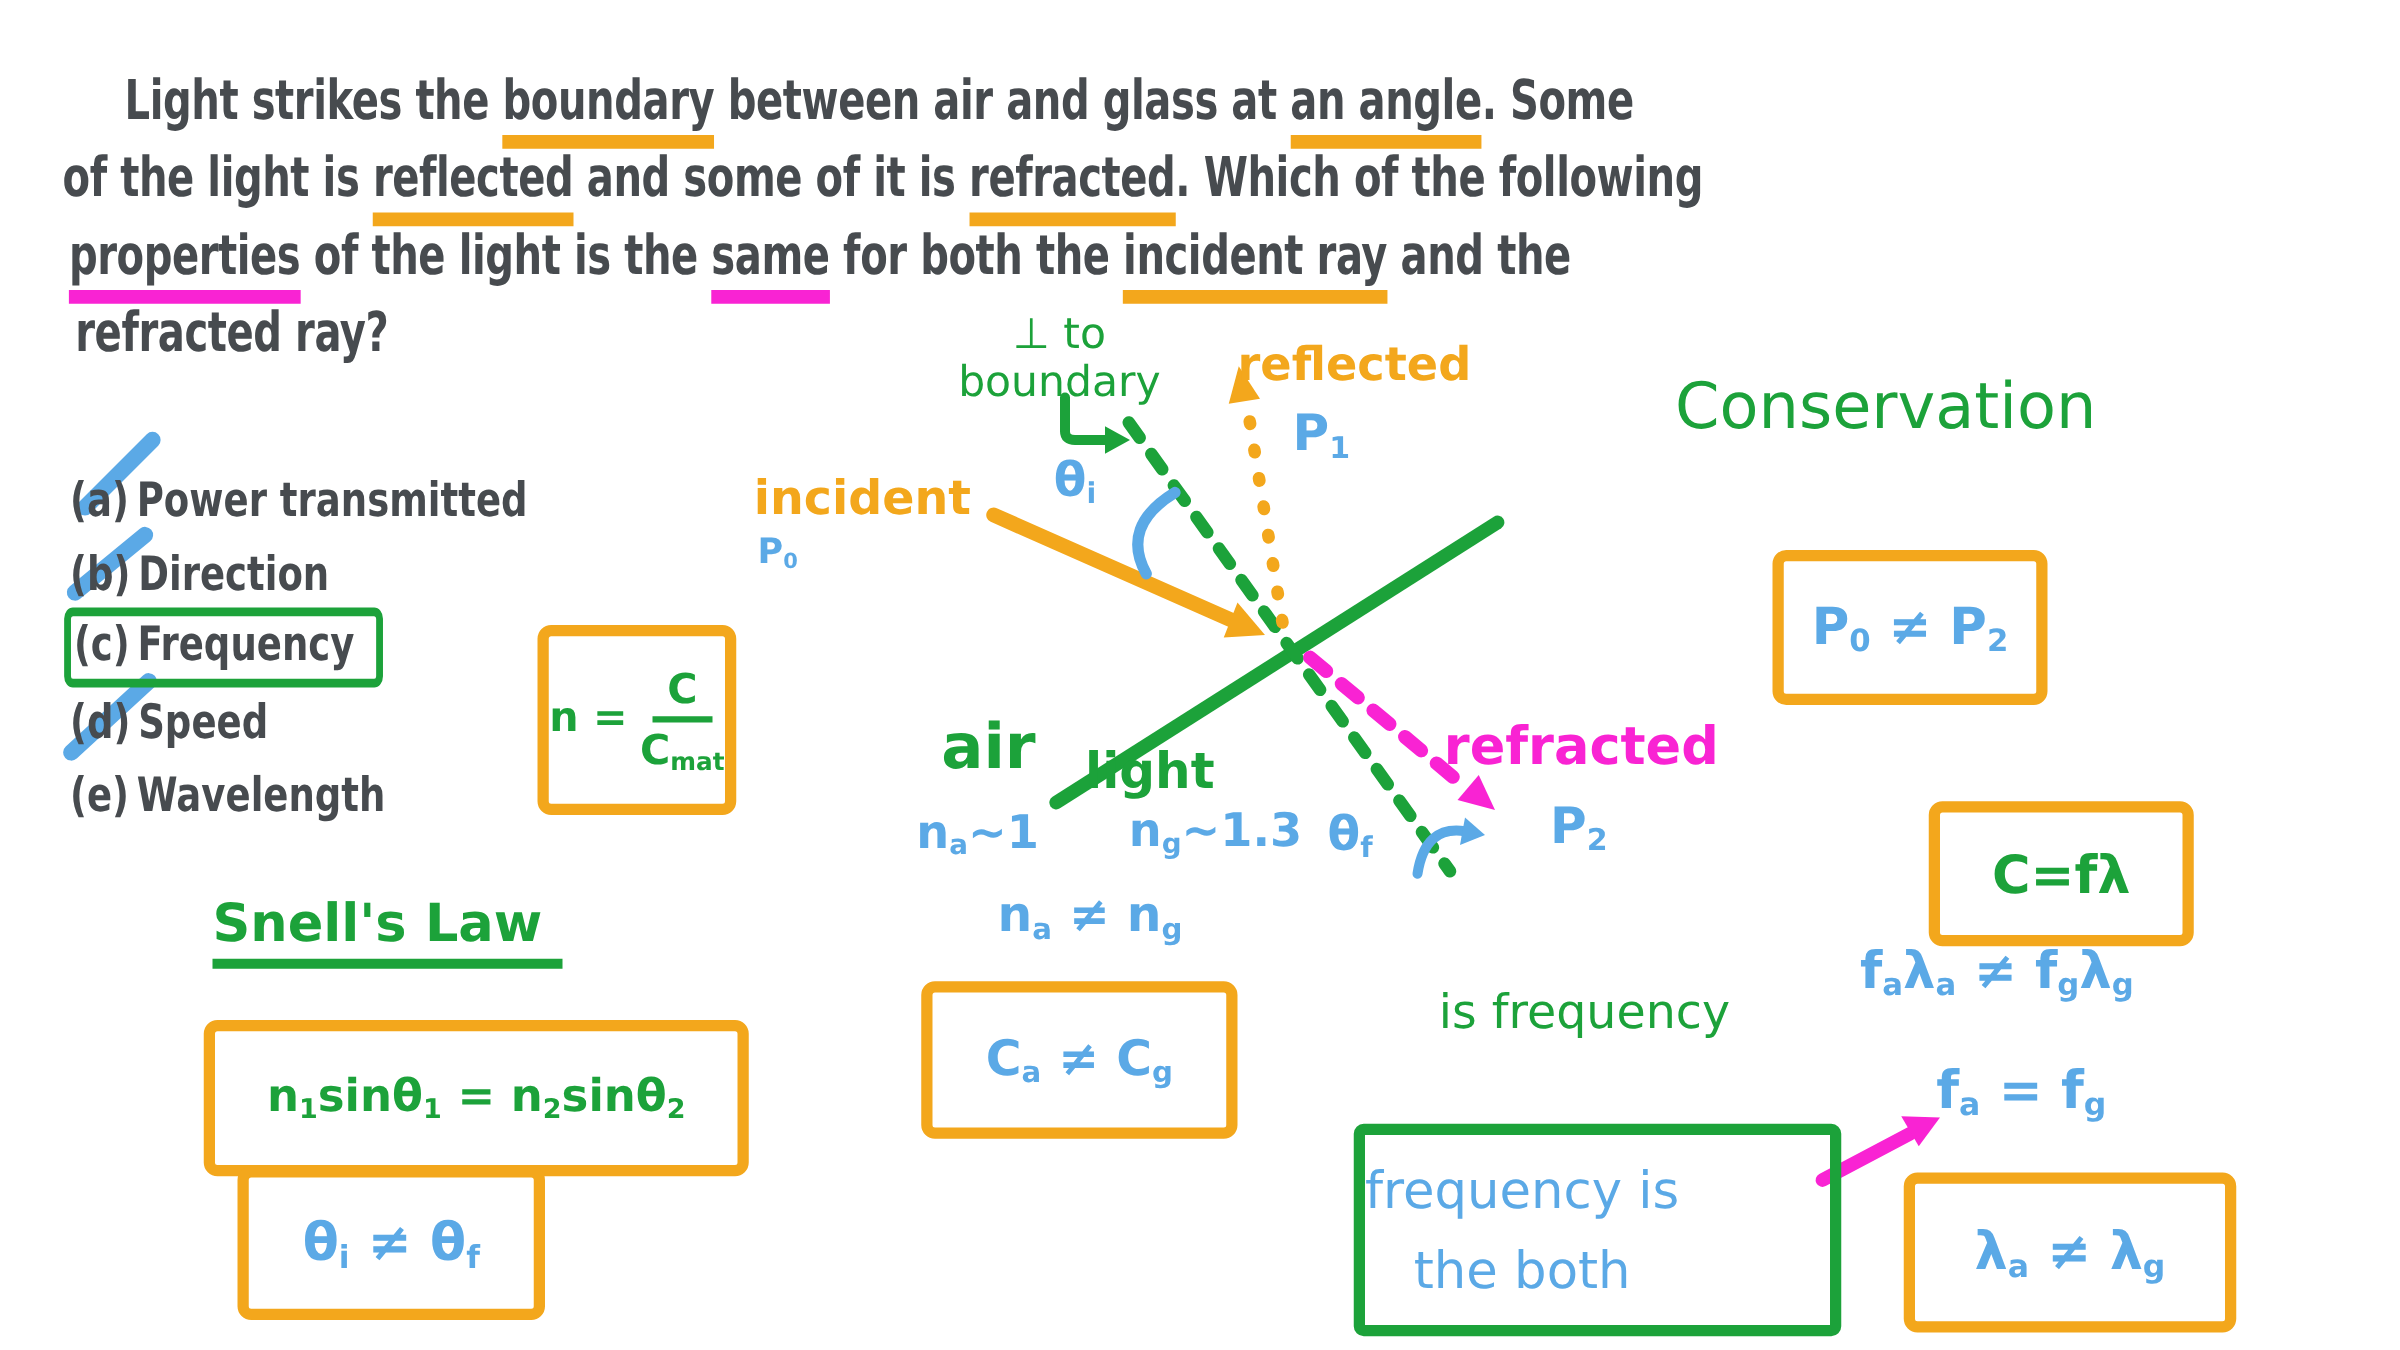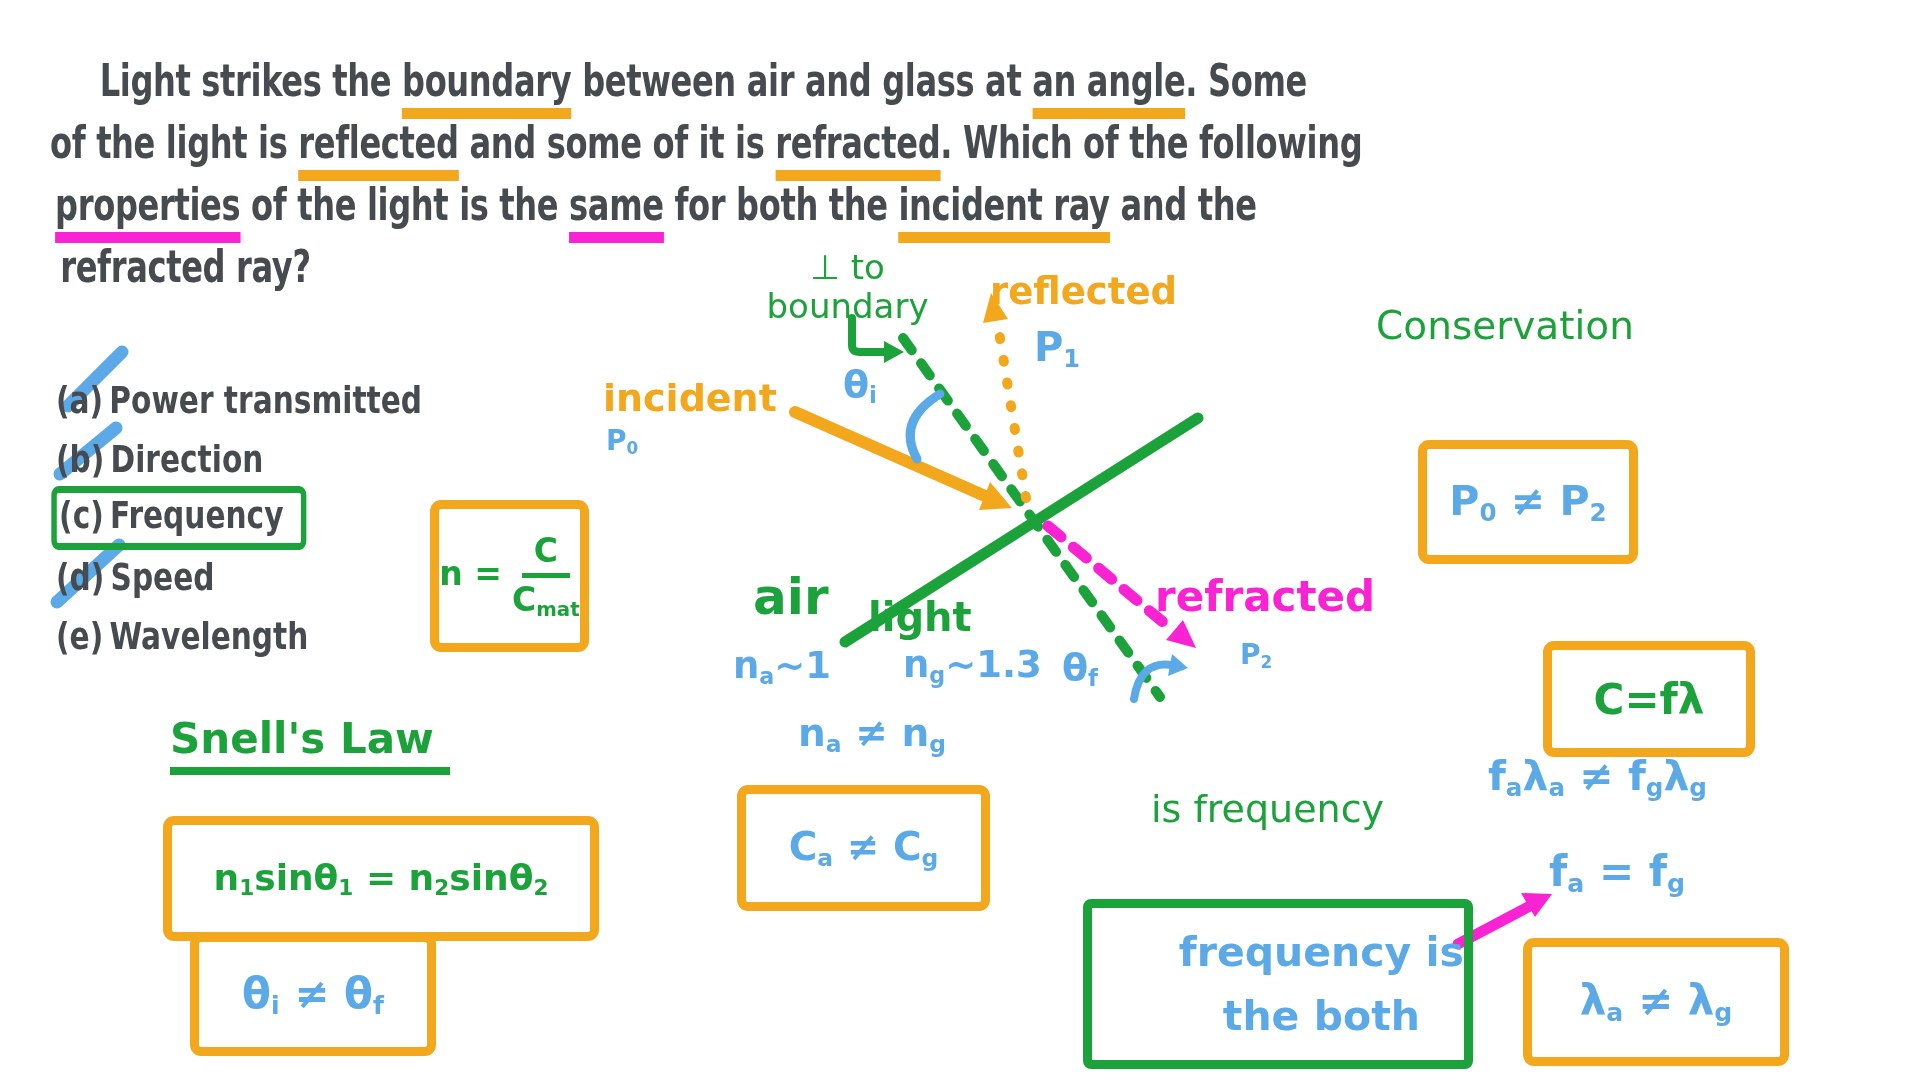--- a/index.html
+++ b/index.html
@@ -35,21 +35,21 @@
   .opt-inner.boxed{border:7px solid var(--green);border-radius:9px;padding:0 22px 6px 3px;margin-left:-6px;}
 
   .lbl{position:absolute;font-weight:bold;white-space:nowrap;}
   .cblock{position:absolute;font-weight:normal;text-align:center;white-space:nowrap;}
   .c-blue{color:var(--blue);} .c-green{color:var(--green);}
   .c-orange{color:var(--orange);} .c-magenta{color:var(--magenta);}
 
   .obox{position:absolute;border:9px solid var(--orange);border-radius:11px;
     display:flex;align-items:center;justify-content:center;font-weight:bold;background:transparent;}
   .gbox{position:absolute;border:9px solid var(--green);border-radius:8px;
-    display:flex;align-items:center;justify-content:flex-end;font-weight:bold;background:transparent;}
+    display:flex;align-items:center;justify-content:flex-start;font-weight:normal;background:transparent;}
 
   sub{font-size:0.6em;vertical-align:-0.25em;}
   .underline-green{border-bottom:8px solid var(--green);padding-bottom:4px;}
 
   .frac{display:inline-flex;flex-direction:column;align-items:center;vertical-align:middle;margin-left:10px;}
   .frac .num{border-bottom:5px solid var(--green);padding:0 12px 3px;}
   .frac .den{padding-top:2px;}
   .cent{text-align:center;}
 </style>
 </head>
@@ -153,27 +153,27 @@
 <div class="lbl c-blue" style="left:606px;top:424px;font-size:28px"><span>P</span><sub>0</sub></div>
 <div class="lbl c-blue" style="left:843px;top:362px;font-size:38px"><span>θ</span><sub>i</sub></div>
 <div class="lbl c-orange" style="left:990px;top:270px;font-size:37px">reflected</div>
 <div class="lbl c-blue" style="left:1034px;top:324px;font-size:40px"><span>P</span><sub>1</sub></div>
 <div class="lbl c-green" style="left:753px;top:568px;font-size:50px">air</div>
 <div class="lbl c-green" style="left:868px;top:594px;font-size:40px">light</div>
 <div class="lbl c-blue" style="left:733px;top:644px;font-size:37px"><span>n</span><sub>a</sub><span>~1</span></div>
 <div class="lbl c-blue" style="left:903px;top:643px;font-size:37px"><span>n</span><sub>g</sub><span>~1.3</span></div>
 <div class="lbl c-blue" style="left:1062px;top:645px;font-size:38px"><span>θ</span><sub>f</sub></div>
 <div class="lbl c-magenta" style="left:1155px;top:572px;font-size:42px">refracted</div>
-<div class="lbl c-blue" style="left:1240px;top:638px;font-size:28px"><span>P</span><sub>2</sub></div>
+<div class="lbl c-blue" style="left:1240px;top:638px;font-size:40px"><span>P</span><sub>2</sub></div>
 <div class="lbl c-blue" style="left:798px;top:710px;font-size:39px"><span>n</span><sub>a</sub><span> ≠ n</span><sub>g</sub></div>
 <div class="obox" style="left:737px;top:785px;width:235px;height:108px">
   <span class="c-blue" style="font-size:39px"><span>C</span><sub>a</sub><span> ≠ C</span><sub>g</sub></span>
 </div>
 
-<div class="cblock c-green" style="left:1340px;top:294px;width:330px;font-size:39px;line-height:63px">
+<div class="cblock c-green" style="left:1340px;top:294px;width:330px;font-size:51px;line-height:63px">
   <div>Conservation</div>
 </div>
 <div class="obox" style="left:1418px;top:440px;width:202px;height:106px">
   <span class="c-blue" style="font-size:41px"><span>P</span><sub>0</sub><span> ≠ P</span><sub>2</sub></span>
 </div>
 
 <div class="obox" style="left:1543px;top:641px;width:194px;height:98px">
   <span class="c-green" style="font-size:42px">C=fλ</span>
 </div>
 <div class="lbl c-blue" style="left:1488px;top:752px;font-size:41px"><span>f</span><sub>a</sub><span>λ</span><sub>a</sub><span> ≠ f</span><sub>g</sub><span>λ</span><sub>g</sub></div>

